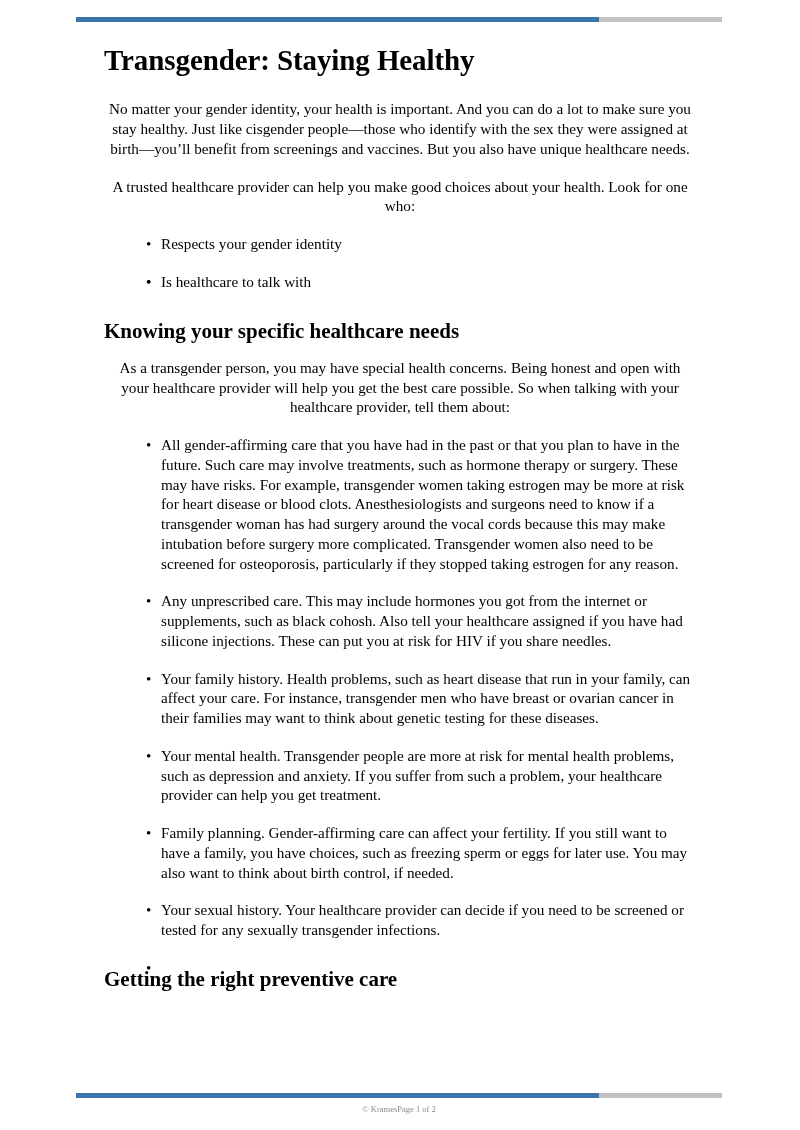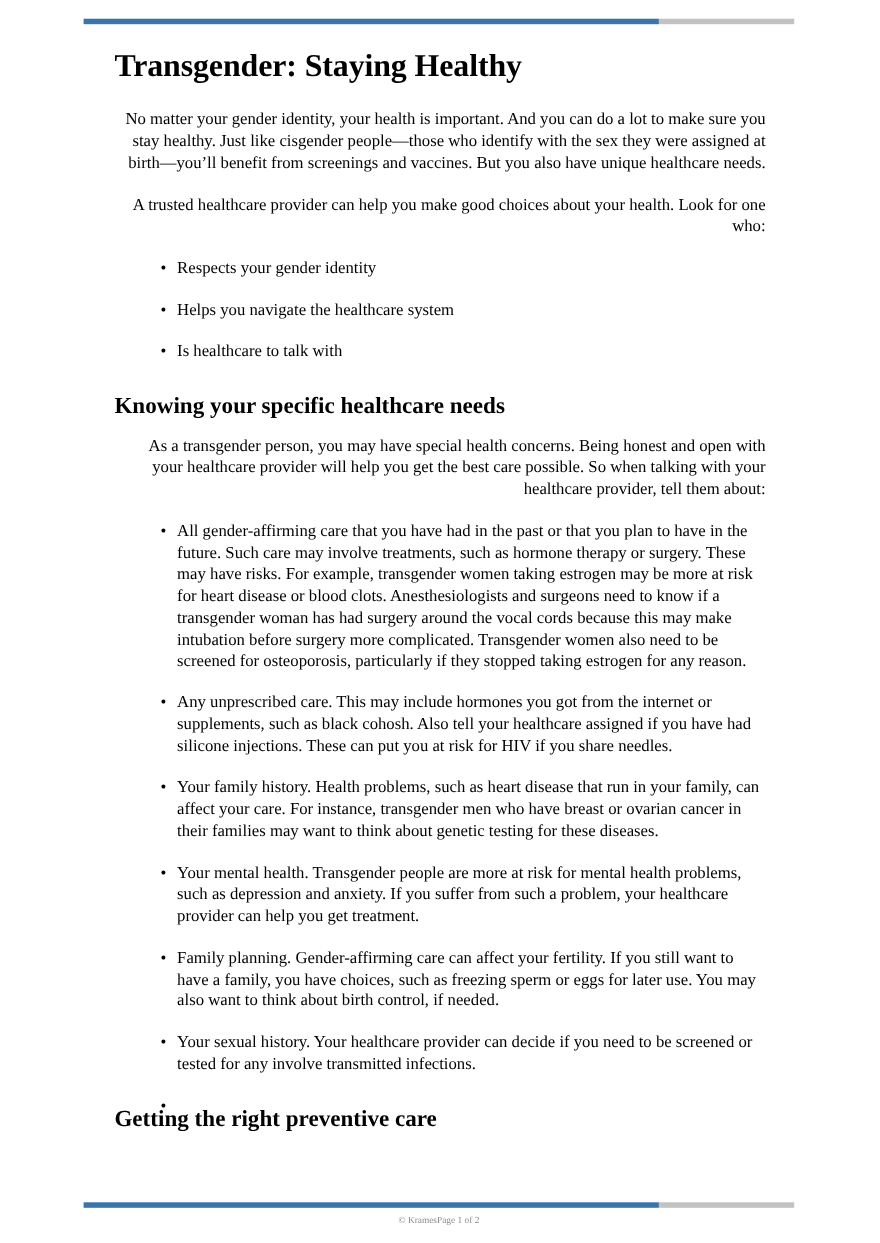--- a/index.html
+++ b/index.html
@@ -69,21 +69,21 @@
     line-height: 1.2;
     margin: 27px 0 14px 0;
     padding: 0;
   }
 
   p.para {
     font-size: 15.2px;
     line-height: 1.30;
     margin: 0 0 18px 0;
     padding: 0;
-    text-align: right;
+    text-align: center;
   }
 
   ul.bullets {
     list-style: none;
     margin: 0 0 6px 0;
     padding: 0 0 0 42px;
   }
   ul.bullets > li {
     position: relative;
     font-size: 15.2px;
@@ -136,21 +136,20 @@
 
     <p class="para">A trusted healthcare provider can help you make good choices about your health. Look for one who:</p>
 
     <ul class="bullets tight">
       <li>
         <span class="marker">•</span>
         <span>Respects your gender identity</span>
       </li>
       <li>
         <span class="marker">•</span>
-        <span>Helps you navigate the healthcare system</span>
       </li>
       <li>
         <span class="marker">•</span>
         <span>Is healthcare to talk with</span>
       </li>
     </ul>
 
     <h2 class="section-title">Knowing your specific healthcare needs</h2>
 
     <p class="para">As a transgender person, you may have special health concerns. Being honest and open with your healthcare provider will help you get the best care possible. So when talking with your healthcare provider, tell them about:</p>
@@ -171,21 +170,21 @@
       <li>
         <span class="marker">•</span>
         <span>Your mental health. Transgender people are more at risk for mental health problems, such as depression and anxiety. If you suffer from such a problem, your healthcare provider can help you get treatment.</span>
       </li>
       <li>
         <span class="marker">•</span>
         <span>Family planning. Gender-affirming care can affect your fertility. If you still want to have a family, you have choices, such as freezing sperm or eggs for later use. You may also want to think about birth control, if needed.</span>
       </li>
       <li>
         <span class="marker">•</span>
-        <span>Your sexual history. Your healthcare provider can decide if you need to be screened or tested for any involve transmitted infections.</span>
+        <span>Your sexual history. Your healthcare provider can decide if you need to be screened or tested for any sexually transgender infections.</span>
       </li>
       <li>
         <span class="marker">•</span>
       </li>
     </ul>
 
     <h2 class="section-title">Getting the right preventive care</h2>
 
   </div>
 

